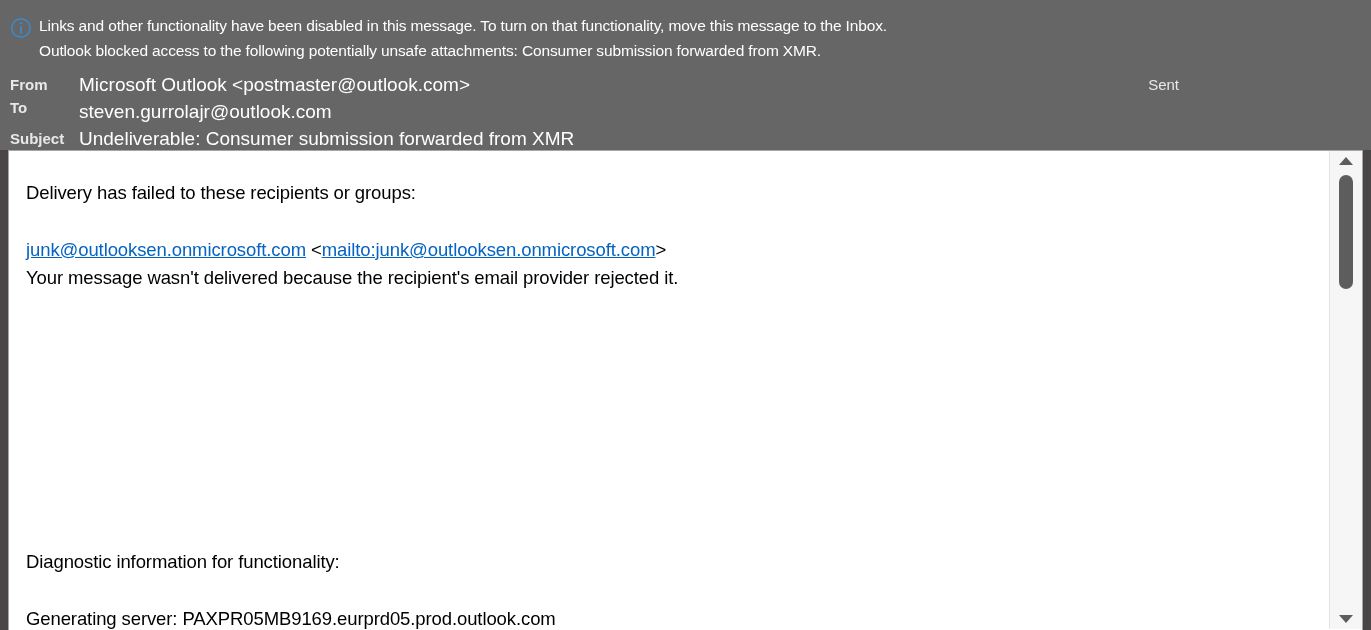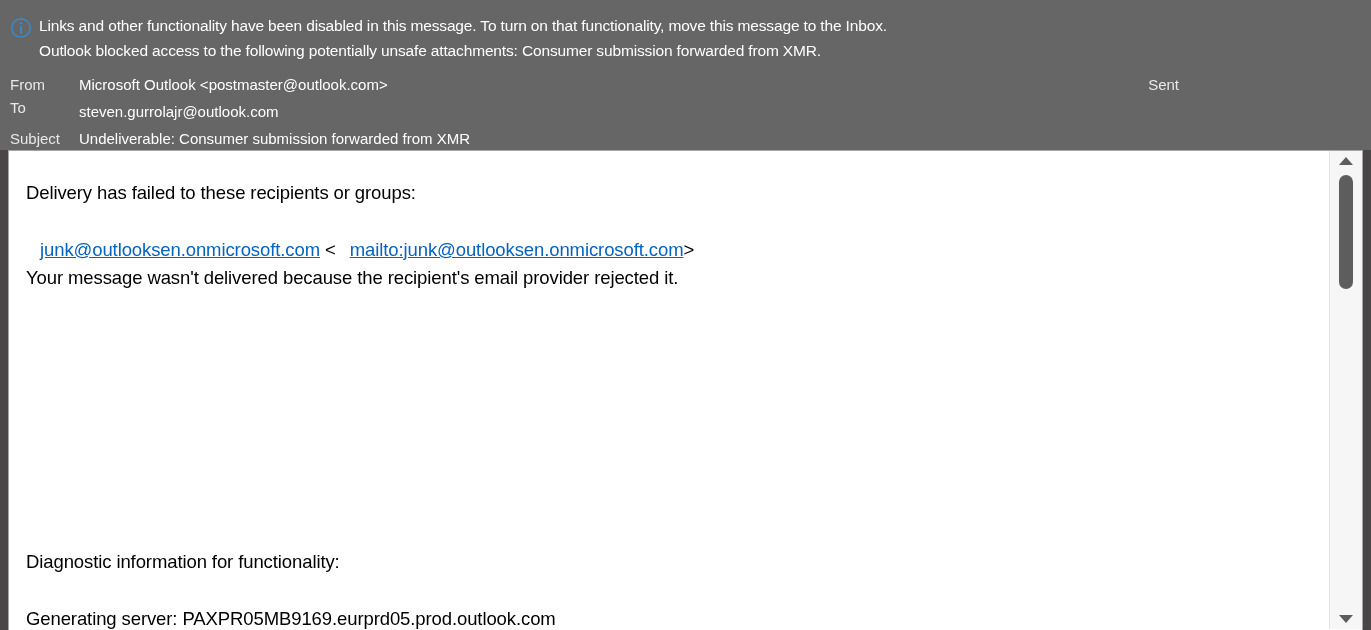--- a/index.html
+++ b/index.html
@@ -78,34 +78,35 @@
 
   .field-label {
     position: absolute;
     left: 10px;
     top: 0;
     width: 70px;
     color: #e8e8e8;
     font-size: 15px;
     line-height: 25px;
     white-space: nowrap;
+    font-weight: bold;
   }
   .field-row.to .field-label {
     
     top: -4px;
     height: 21px;
     overflow: hidden;
     line-height: 25px;
   }
   .field-value {
     position: absolute;
     left: 79px;
     top: 0;
     color: #ffffff;
-    font-size: 15px;
+    font-size: 19px;
     line-height: 25px;
     white-space: nowrap;
   }
   .sent-label {
     position: absolute;
     right: 192px;
     top: 0;
     color: #e8e8e8;
     font-size: 15px;
     line-height: 25px;
@@ -157,21 +158,20 @@
   .body-line.l1 { top: 28px; }
   .body-line.l2 { top: 85px; }
   .body-line.l3 { top: 113px; }
   .body-line.l4 { top: 397px; }
   .body-line.l5 { top: 454px; }
 
   a.mail-link {
     color: #0563c1;
     text-decoration: underline;
     text-underline-offset: 1px;
-    margin-left: 14px;
   }
   .angle { color: #000000; }
 
   
   .scrollbar {
     position: absolute;
     right: 0;
     top: 0;
     width: 33px;
     height: 478px;

